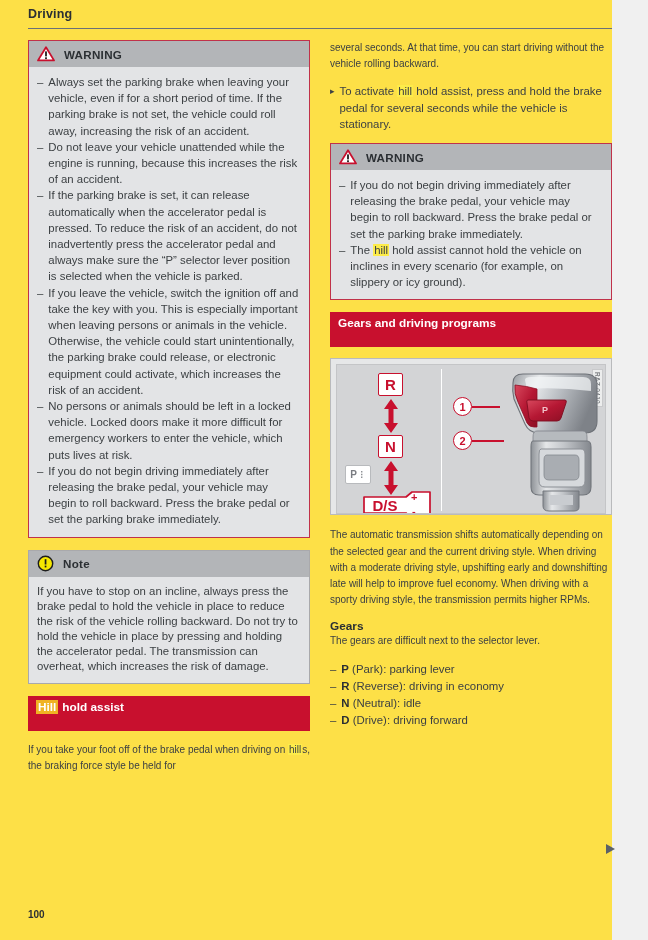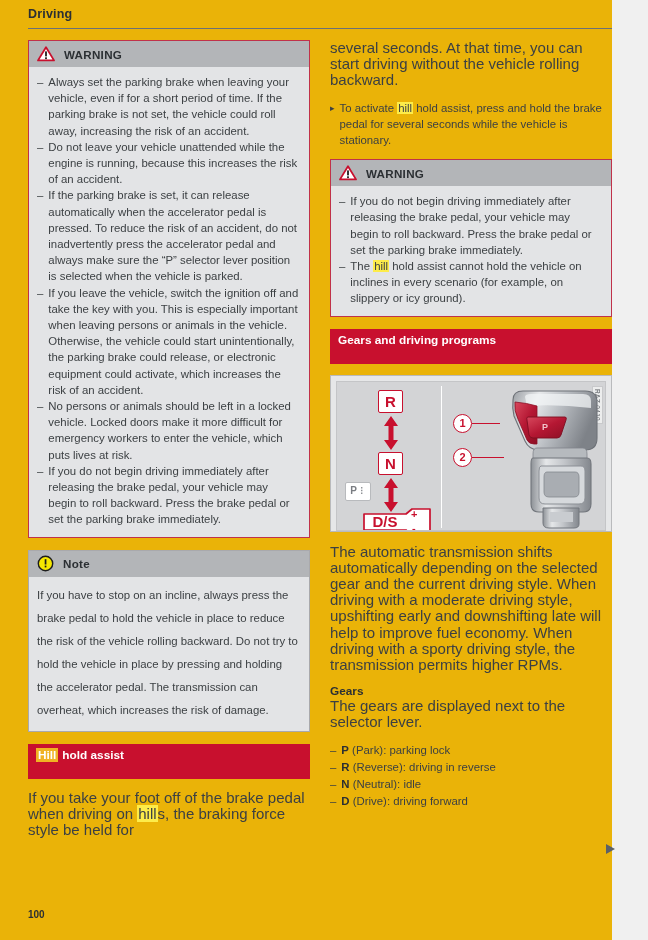--- a/index.html
+++ b/index.html
@@ -9,21 +9,21 @@
     height: 940px;
     background: #ffffff;
     font-family: "Liberation Sans", sans-serif;
     color: #3c4043;
   }
 
   #page {
     position: relative;
     width: 648px;
     height: 940px;
-    background: #eab308;
+    background: #fde047;
     overflow: hidden;
   }
 
   
   #right-margin {
     position: absolute;
     top: 0; right: 0;
     width: 36px; height: 940px;
     background: #f0f0f0;
   }
@@ -52,21 +52,21 @@
     position: absolute;
     top: 40px; left: 28px;
     width: 624px;
     display: flex;
     gap: 20px;
   }
   .col { width: 282px; }
 
   
   p.body {
-    font-size: 15px;
+    font-size: 10px;
     line-height: 16.2px;
     color: #3c4043;
     margin-bottom: 11px;
   }
   .hl {
     background: #fdec4a;
     padding: 0 1px;
   }
   .bulletlist { margin-bottom: 11px; }
   .bullet {
@@ -113,21 +113,21 @@
     font-weight: bold;
     color: #2b2f33;
     letter-spacing: .3px;
   }
   .adm-body {
     padding: 7px 10px 9px 8px;
     background: #e3e4e6;
   }
   .adm-body p {
     font-size: 11.4px;
-    line-height: 23px;
+    line-height: 15px;
     color: #3c4043;
   }
   .adm-body .bullet { margin-bottom: 0; }
 
   
   svg.icon { display: block; }
 
   
   .sec-head {
     background: #c8102e;
@@ -451,30 +451,30 @@
               <path d="M63 126 H86 V136 H63 Z" fill="#c9ccd0"></path>
             </svg>
           </span>
         </div>
       </div>
 
       <p class="body">The automatic transmission shifts automatically depending on the selected gear and the current driving style. When driving with a moderate driving style, upshifting early and downshifting late will help to improve fuel economy. When driving with a sporty driving style, the transmission permits higher RPMs.</p>
 
       <h3 class="sub">Gears</h3>
 
-      <p class="body">The gears are displayed next to the selector lever.</p>
+      <p class="body">The gears are difficult next to the selector lever.</p>
 
       <div class="bulletlist">
         <div class="bullet">
           <span class="mk dash">–</span>
-          <span class="tx"><b>P</b><span> (Park): parking lock</span></span>
+          <span class="tx"><b>P</b><span> (Park): parking lever</span></span>
         </div>
         <div class="bullet">
           <span class="mk dash">–</span>
-          <span class="tx"><b>R</b><span> (Reverse): driving in reverse</span></span>
+          <span class="tx"><b>R</b><span> (Reverse): driving in economy</span></span>
         </div>
         <div class="bullet">
           <span class="mk dash">–</span>
           <span class="tx"><b>N</b><span> (Neutral): idle</span></span>
         </div>
         <div class="bullet">
           <span class="mk dash">–</span>
           <span class="tx"><b>D</b><span> (Drive): driving forward</span></span>
         </div>
       </div>

